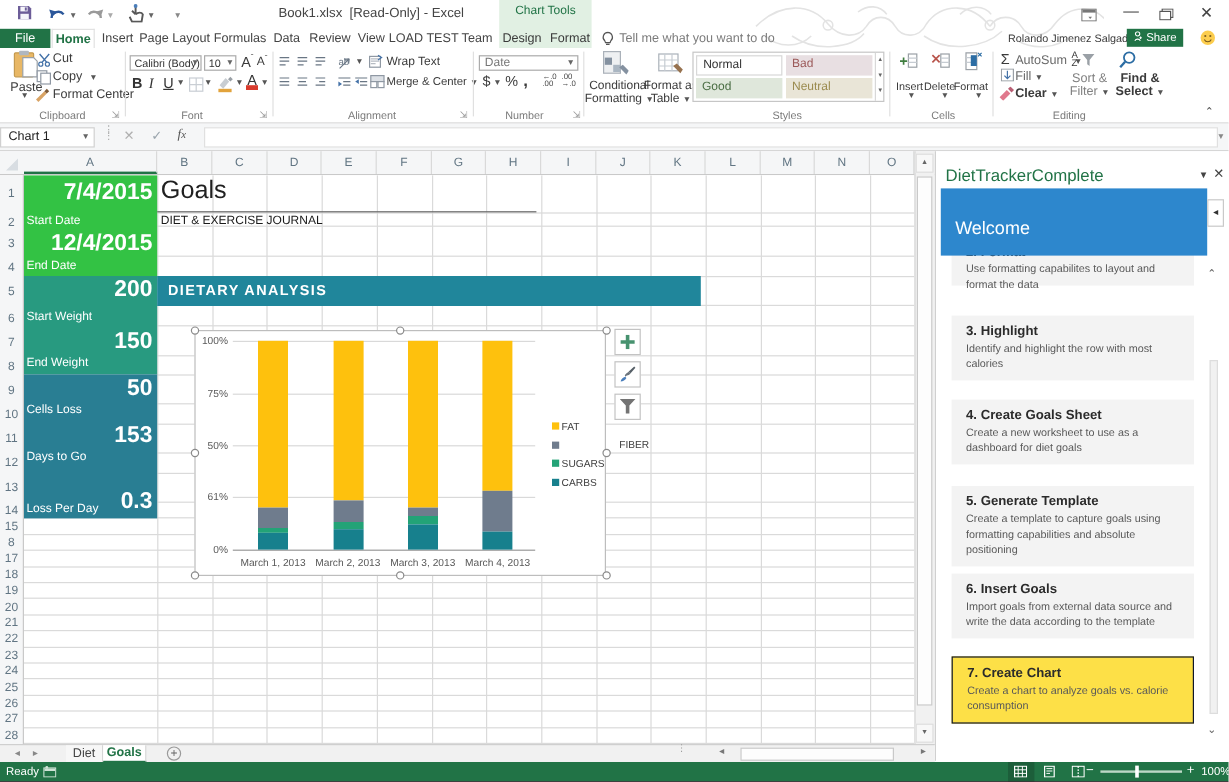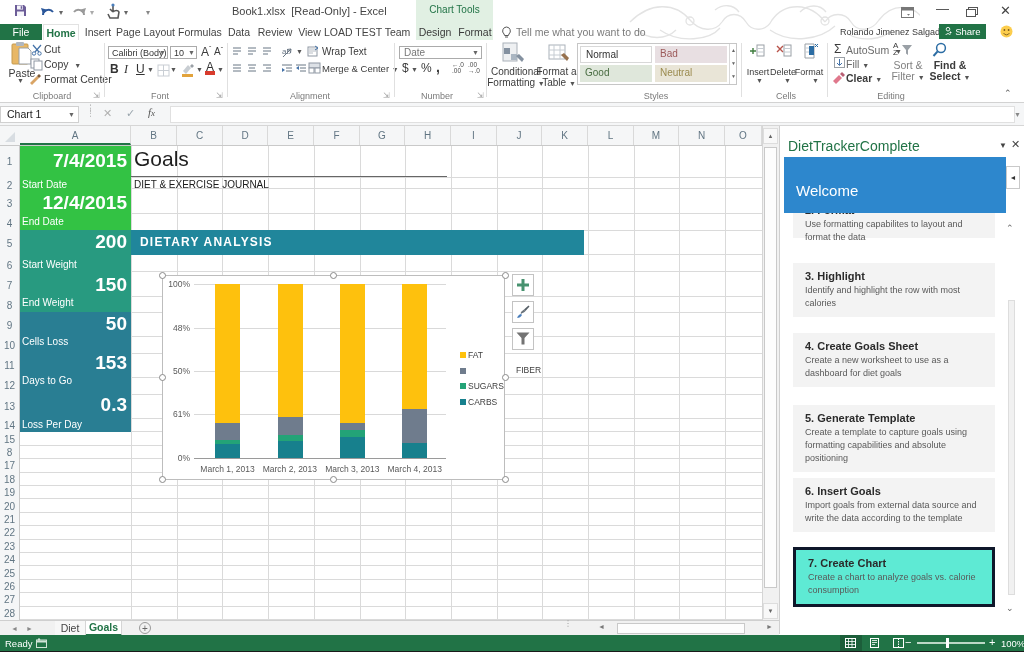--- a/index.html
+++ b/index.html
@@ -424,31 +424,31 @@
   <div class="abs" style="left:114px;top:1px;font-size:21px;color:#1f1f1f;">Goals</div>
   <div class="abs" style="left:111px;top:30px;width:316px;height:1px;background:#666;"></div>
   <div class="abs" style="left:114px;top:32.5px;font-size:10px;color:#1a1a1a;">DIET &amp; EXERCISE JOURNAL</div>
   <div class="abs" style="left:111px;top:83.5px;width:453px;height:25px;background:#20869b;color:#fff;font-weight:bold;font-size:12px;letter-spacing:1.2px;line-height:25px;padding-left:9px;">DIETARY ANALYSIS</div>
   <div class="abig" style="top:4px;height:22px;line-height:22px;">7/4/2015</div>
   <div class="abig" style="top:46px;height:22px;line-height:22px;">12/4/2015</div>
   <div class="abig" style="top:85px;height:22px;line-height:22px;">200</div>
   <div class="abig" style="top:128px;height:22px;line-height:22px;">150</div>
   <div class="abig" style="top:167px;height:22px;line-height:22px;">50</div>
   <div class="abig" style="top:206px;height:22px;line-height:22px;">153</div>
-  <div class="abig" style="top:248px;height:22px;line-height:22px;">0.3</div>
+  <div class="abig" style="top:261px;height:22px;line-height:22px;">0.3</div>
   <div class="albl" style="top:33px;height:12px;line-height:12px;">Start Date</div>
   <div class="albl" style="top:70px;height:12px;line-height:12px;">End Date</div>
   <div class="albl" style="top:113px;height:12px;line-height:12px;">Start Weight</div>
   <div class="albl" style="top:151px;height:12px;line-height:12px;">End Weight</div>
   <div class="albl" style="top:190px;height:12px;line-height:12px;">Cells Loss</div>
   <div class="albl" style="top:229px;height:12px;line-height:12px;">Days to Go</div>
   <div class="albl" style="top:273px;height:12px;line-height:12px;">Loss Per Day</div>
   <div id="chart">
   <div class="abs" style="left:0px;top:2.9px;width:27px;text-align:right;font-size:8.5px;color:#595959;">100%</div>
-  <div class="abs" style="left:0px;top:46.5px;width:27px;text-align:right;font-size:8.5px;color:#595959;">48%</div>
+  <div class="abs" style="left:0px;top:46.5px;width:27px;text-align:right;font-size:8.5px;color:#595959;">75%</div>
   <div class="abs" style="left:0px;top:89.8px;width:27px;text-align:right;font-size:8.5px;color:#595959;">50%</div>
   <div class="abs" style="left:0px;top:133.3px;width:27px;text-align:right;font-size:8.5px;color:#595959;">61%</div>
   <div class="abs" style="left:0px;top:176.7px;width:27px;text-align:right;font-size:8.5px;color:#595959;">0%</div>
   <div class="abs" style="left:30.5px;top:7.9px;width:252px;height:1px;background:#d9d9d9;"></div>
   <div class="abs" style="left:30.5px;top:51.5px;width:252px;height:1px;background:#d9d9d9;"></div>
   <div class="abs" style="left:30.5px;top:94.8px;width:252px;height:1px;background:#d9d9d9;"></div>
   <div class="abs" style="left:30.5px;top:138.3px;width:252px;height:1px;background:#d9d9d9;"></div>
   <div class="abs" style="left:30.5px;top:181.7px;width:252px;height:1px;background:#9a9a9a;"></div>
   <div class="abs" style="left:52px;top:8.0px;width:25px;height:138.7px;background:#fec10d;"></div>
   <div class="abs" style="left:52px;top:146.7px;width:25px;height:17.2px;background:#6f7c8d;"></div>
@@ -521,21 +521,21 @@
         <div class="b">Create a new worksheet to use as a<br>dashboard for diet goals</div>
       </div>
   <div class="card" style="top:278.9px;">
         <div class="t">5. Generate Template</div>
         <div class="b">Create a template to capture goals using<br>formatting capabilities and absolute<br>positioning</div>
       </div>
   <div class="card" style="top:351.8px;">
         <div class="t">6. Insert Goals</div>
         <div class="b">Import goals from external data source and<br>write the data according to the template</div>
       </div>
-  <div class="card" style="top:420.7px; background:#5eead4;border:3px solid #0f172a;">
+  <div class="card" style="top:420.7px; background:#fde047;border:1px solid #0f172a;">
         <div class="t">7. Create Chart</div>
         <div class="b">Create a chart to analyze goals vs. calorie<br>consumption</div>
       </div>
   <div class="abs" style="left:4px;top:31px;width:222px;height:56px;background:#2d87cd;"></div>
   <div class="abs" style="left:16px;top:56px;font-size:15px;color:#fff;">Welcome</div>
   <div class="abs" style="left:226px;top:40px;width:14px;height:23px;background:#fff;border:1px solid #c9c9c9;font-size:7px;color:#333;text-align:center;line-height:22px;">◄</div>
   <div class="abs" style="left:226px;top:97px;font-size:9px;color:#666;">⌃</div>
   <div class="abs" style="left:228px;top:174px;width:7px;height:295px;background:#f1f1f1;border:1px solid #ddd;"></div>
   <div class="abs" style="left:226px;top:477px;font-size:9px;color:#666;">⌄</div>
 </div>

